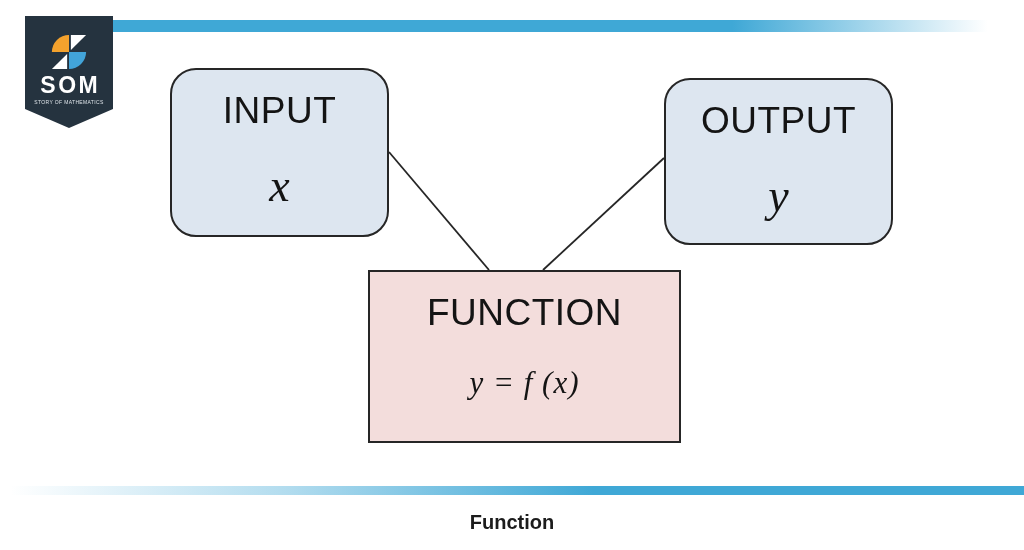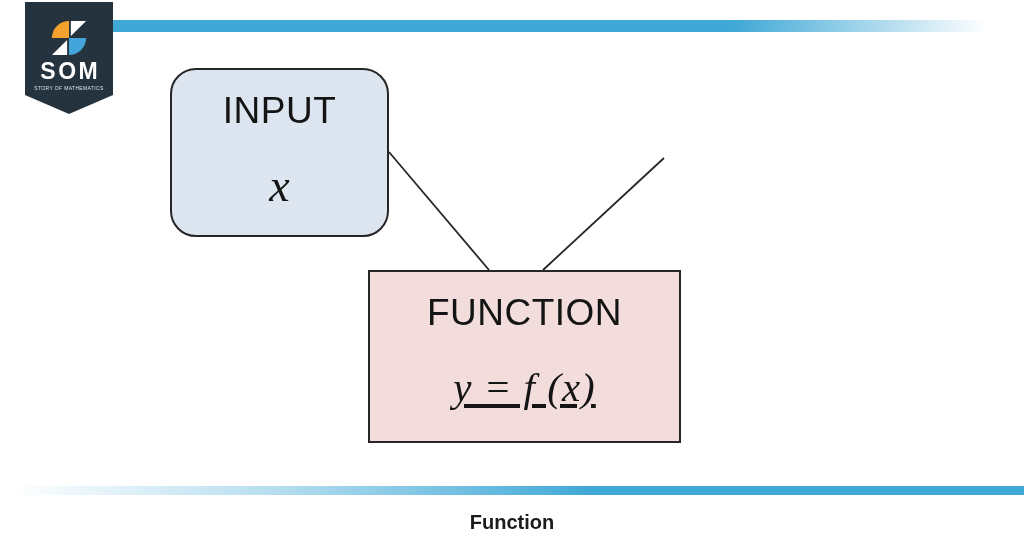--- a/index.html
+++ b/index.html
@@ -16,21 +16,21 @@
     position:absolute;left:113px;top:20px;height:12px;width:911px;
     background:linear-gradient(90deg,#3fa8d6 0%,#3fa8d6 68%,rgba(63,168,214,0) 96%);
   }
   .accent-bottom{
     position:absolute;left:0;top:486px;height:9px;width:1024px;
     background:linear-gradient(90deg,rgba(63,168,214,0) 1%,rgba(63,168,214,.4) 28%,#3fa8d6 58%,#3fa8d6 100%);
   }
 
   
   .logo-banner{
-    position:absolute;left:25px;top:2px;width:88px;height:112px;
+    position:absolute;left:25px;top:16px;width:88px;height:112px;
     background:#25333f;
     clip-path:polygon(0 0,100% 0,100% 83%,50% 100%,0 83%);
     z-index:5;
     text-align:center;
   }
   .logo-icon{display:block;margin:17px auto 0 auto;}
   .logo-word{
     color:#ffffff;font-size:23px;font-weight:bold;letter-spacing:2.5px;
     line-height:1;margin-top:3px;text-indent:2.5px;
   }
@@ -61,21 +61,21 @@
   }
   .node-title{
     font-size:37px;line-height:1.15;letter-spacing:.5px;
   }
   .node-symbol{
     font-family:"Liberation Serif",serif;font-style:italic;
     font-size:46px;line-height:1;margin-top:30px;
   }
   .node-formula{
     font-family:"Liberation Serif",serif;font-style:italic;
-    font-size:41px;line-height:1;margin-top:32px;letter-spacing:1px;text-decoration:underline;
+    font-size:31px;line-height:1;margin-top:32px;letter-spacing:1px;
   }
 
   
   .connectors{position:absolute;left:0;top:0;width:1024px;height:550px;pointer-events:none;}
 
   
   .caption{
     position:absolute;left:0;top:511px;width:1024px;
     text-align:center;font-size:20px;font-weight:600;color:#1c1c1c;
   }
@@ -102,20 +102,24 @@
   <svg class="connectors" viewBox="0 0 1024 550" preserveAspectRatio="none">
     <line x1="389" y1="152" x2="489" y2="270" stroke="#262626" stroke-width="1.8"></line>
     <line x1="664" y1="158" x2="543" y2="270" stroke="#262626" stroke-width="1.8"></line>
   </svg>
 
   <div class="node node-rounded node-input">
     <div class="node-title">INPUT</div>
     <div class="node-symbol">x</div>
   </div>
 
+  <div class="node node-rounded node-output">
+    <div class="node-title">OUTPUT</div>
+    <div class="node-symbol">y</div>
+  </div>
 
   <div class="node node-function">
     <div class="node-title">FUNCTION</div>
     <div class="node-formula">y = f (x)</div>
   </div>
 
   <div class="caption">Function</div>
 
 </div>
 

